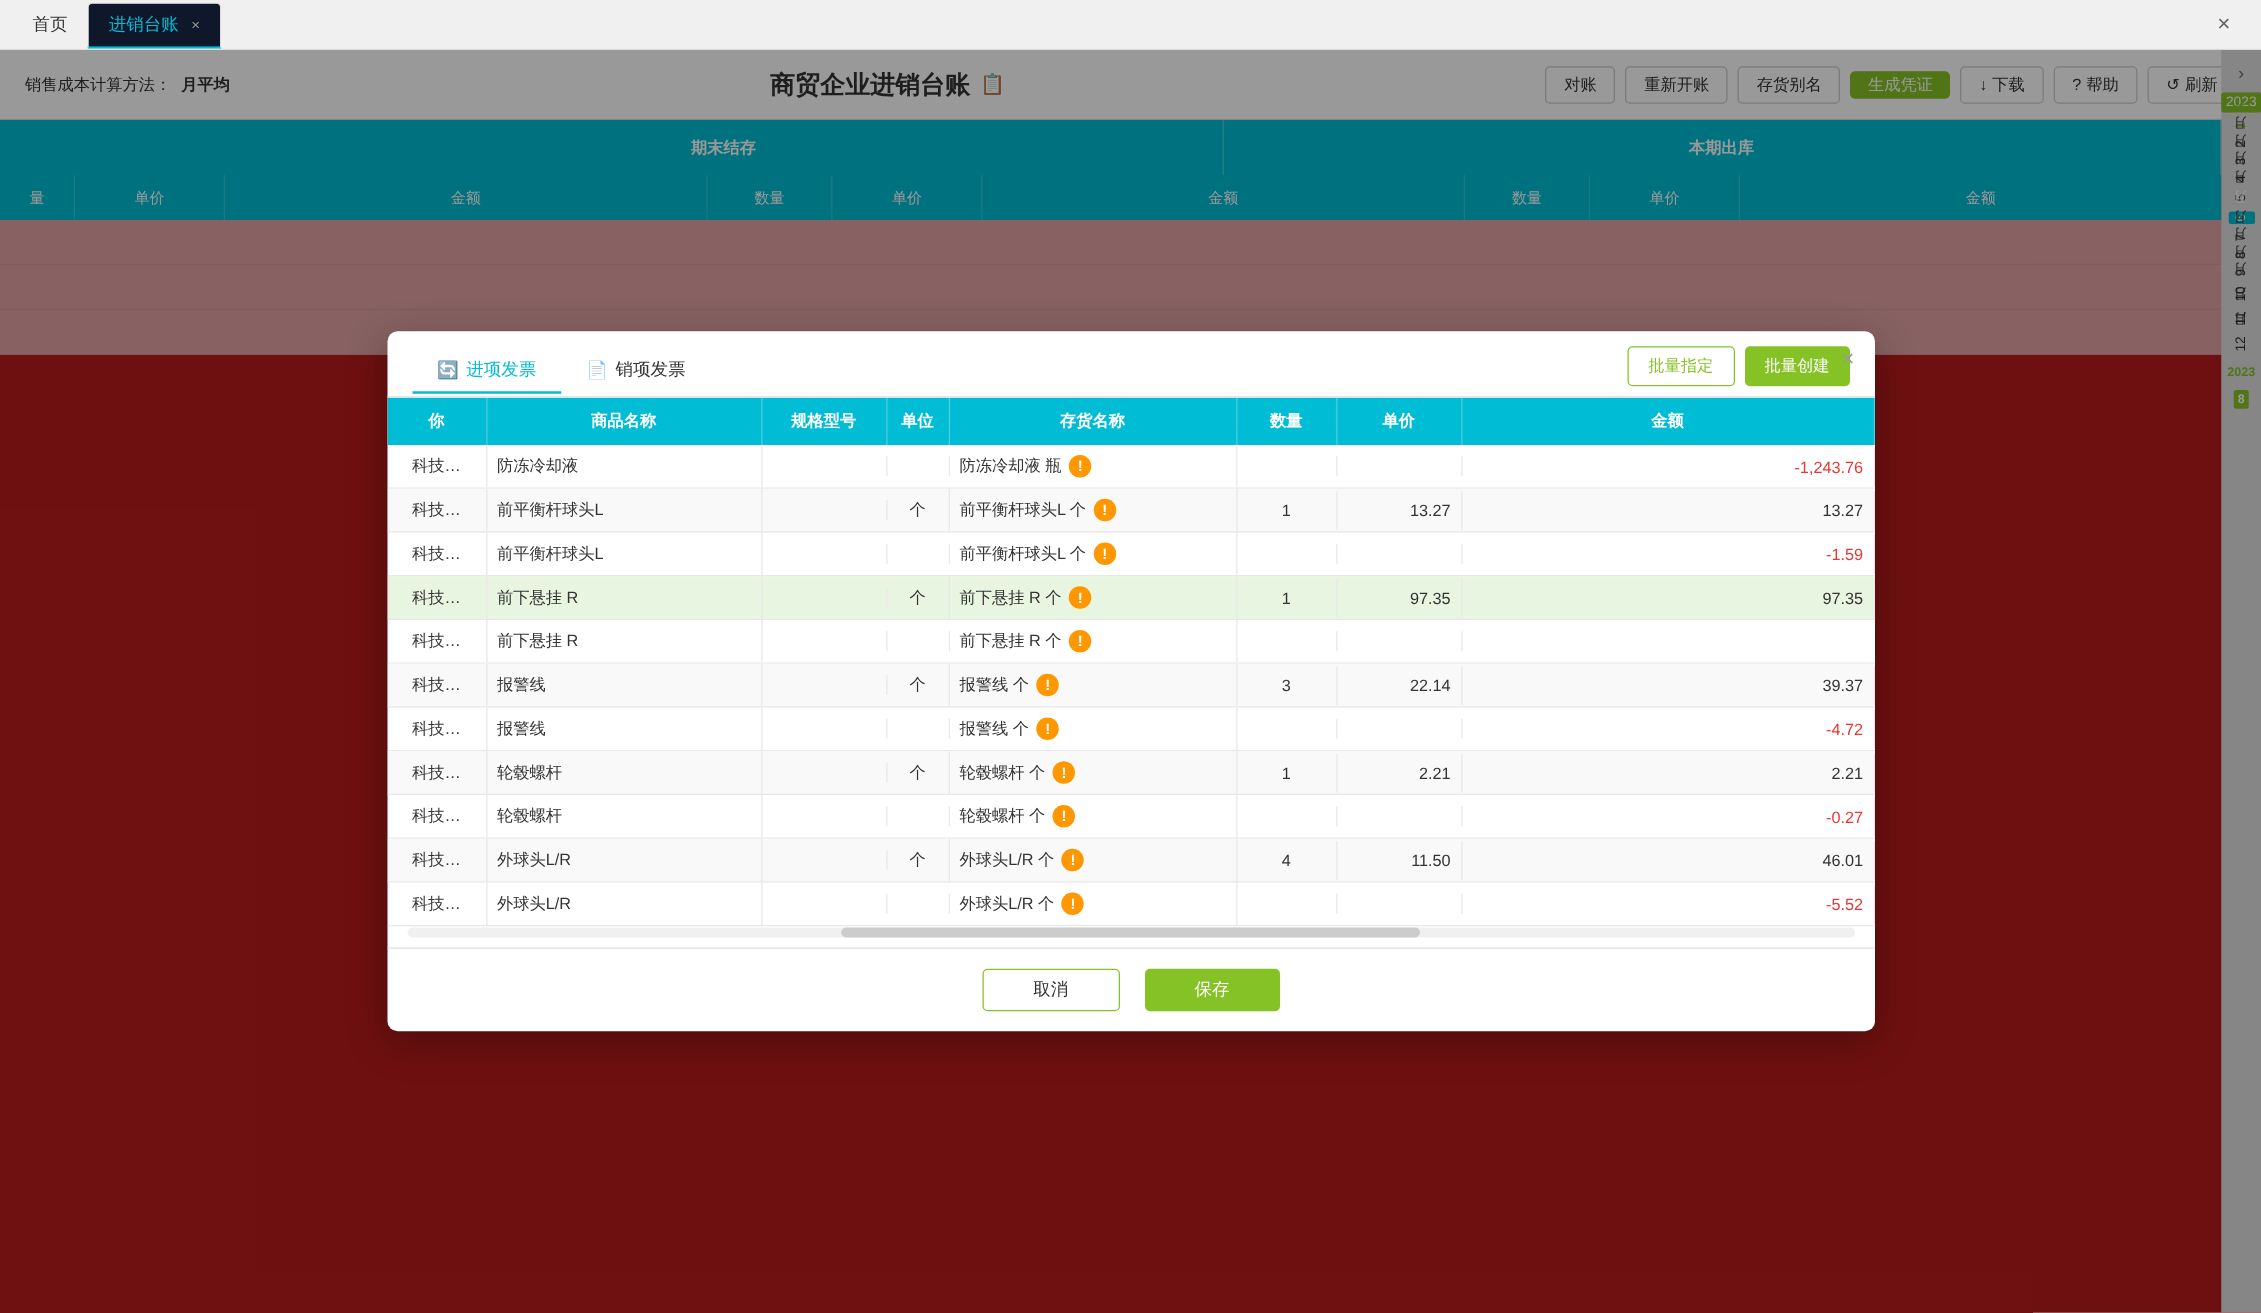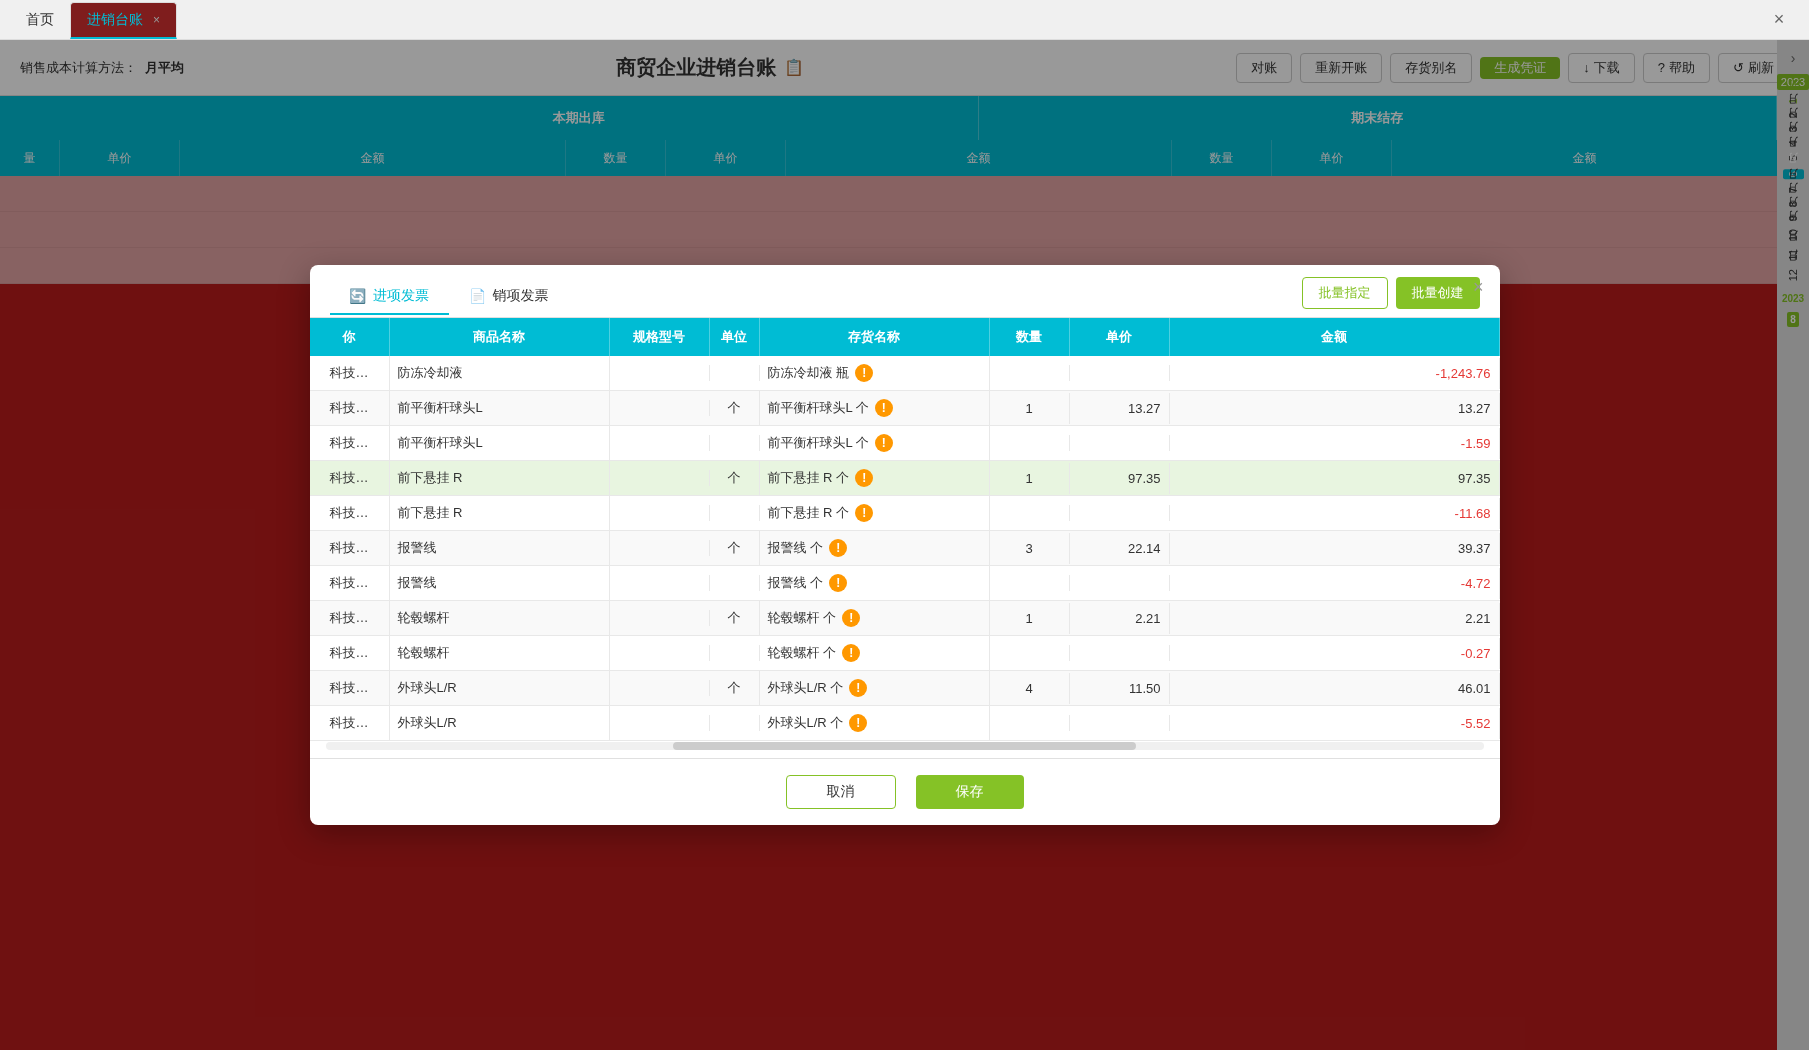--- a/index.html
+++ b/index.html
@@ -8,21 +8,21 @@
     
     .tab-bar {
       display: flex; align-items: center; background: #f0f0f0; border-bottom: 1px solid #ddd;
       height: 40px; padding: 0 10px;
     }
     .tab-item {
       padding: 8px 16px; cursor: pointer; font-size: 14px; color: #333;
       display: flex; align-items: center; gap: 6px;
     }
     .tab-item.active {
-      background: #7f1d1d; border-top: 1px solid #ddd; border-left: 1px solid #ddd;
+      background: #0f172a; border-top: 1px solid #ddd; border-left: 1px solid #ddd;
       border-right: 1px solid #ddd; border-bottom: 2px solid #00bcd4; color: #00bcd4;
       border-radius: 4px 4px 0 0; margin-top: 2px; text-align: center;
     }
     .tab-close { font-size: 12px; color: #999; cursor: pointer; margin-left: 4px; }
     .win-close-btn {
       margin-left: auto; width: 40px; height: 40px; display: flex; align-items: center;
       justify-content: center; font-size: 18px; cursor: pointer; color: #666;
     }
 
     
@@ -204,24 +204,24 @@
       <button class="btn-outline btn-icon">
         <span>↺</span>
         <span>刷新</span>
       </button>
     </div>
   </div>
 
   <div style="display:flex; background:#00bcd4; color:#fff; height:44px; align-items:center; width:calc(100% - 32px);">
     <div style="width:180px; flex-shrink:0;"></div>
     <div class="section-cell" style="flex:1;">
+      <span>期末结存</span>
+    </div>
+    <div class="section-cell" style="flex:1;">
       <span>本期出库</span>
-    </div>
-    <div class="section-cell" style="flex:1;">
-      <span>期末结存</span>
     </div>
   </div>
 
   <div style="display:flex; background:#00bcd4; color:#fff; height:36px; align-items:center; width:calc(100% - 32px);">
     <div style="width:60px; flex-shrink:0; text-align:center; font-size:12px; border-right:1px solid rgba(255,255,255,0.2); height:100%; display:flex; align-items:center; justify-content:center;">
       <span>量</span>
     </div>
     <div style="width:120px; flex-shrink:0; text-align:center; font-size:12px; border-right:1px solid rgba(255,255,255,0.2); height:100%; display:flex; align-items:center; justify-content:center;">
       <span>单价</span>
     </div>
@@ -378,21 +378,20 @@
       <div class="modal-td" style="width:80px;">科技…</div>
       <div class="modal-td" style="width:220px; text-align:left;">前下悬挂 R</div>
       <div class="modal-td" style="width:100px;"></div>
       <div class="modal-td" style="width:50px;"></div>
       <div class="modal-td" style="width:230px; text-align:left; display:flex; align-items:center; gap:6px;">
         <span>前下悬挂 R 个</span>
         <span class="warning-icon">!</span>
       </div>
       <div class="modal-td" style="width:80px;"></div>
       <div class="modal-td right" style="width:100px;"></div>
-      <div class="modal-td right negative" style="flex:1;">-11.68</div>
     </div>
             <div class="modal-tr">
       <div class="modal-td" style="width:80px;">科技…</div>
       <div class="modal-td" style="width:220px; text-align:left;">报警线</div>
       <div class="modal-td" style="width:100px;"></div>
       <div class="modal-td" style="width:50px;">个</div>
       <div class="modal-td" style="width:230px; text-align:left; display:flex; align-items:center; gap:6px;">
         <span>报警线 个</span>
         <span class="warning-icon">!</span>
       </div>

